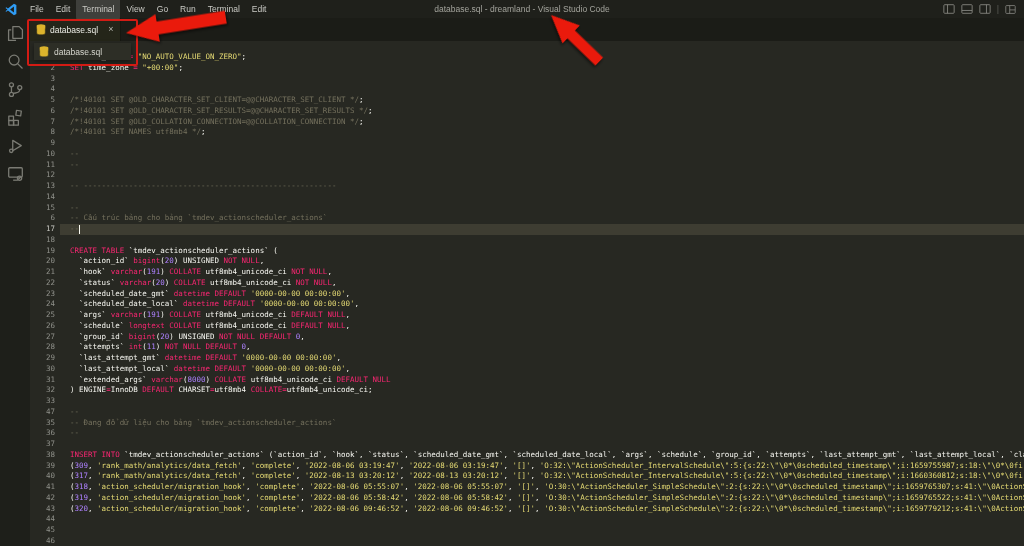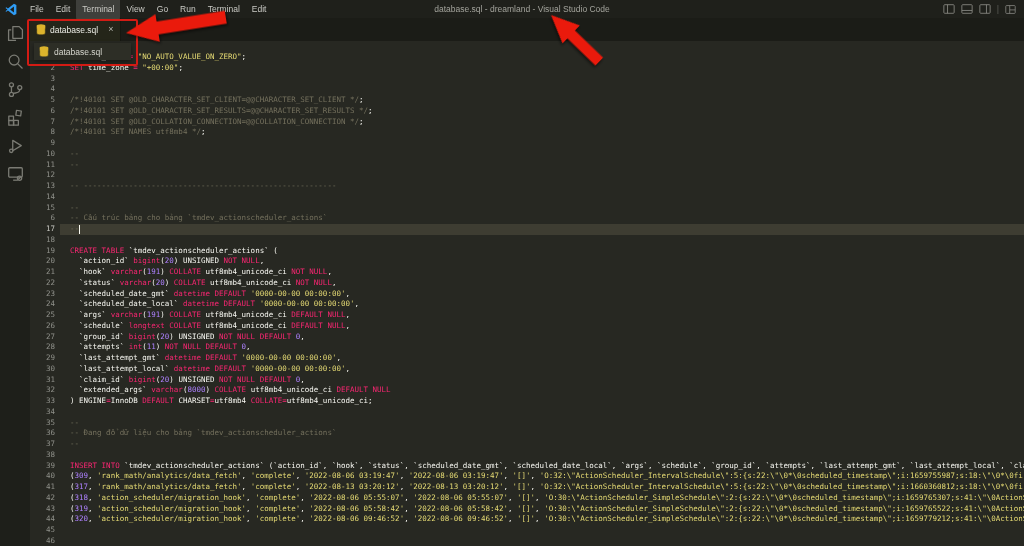--- a/index.html
+++ b/index.html
@@ -202,21 +202,21 @@
         <div class="ln">24</div>
         <div class="ln">25</div>
         <div class="ln">26</div>
         <div class="ln">27</div>
         <div class="ln">28</div>
         <div class="ln">29</div>
         <div class="ln">30</div>
         <div class="ln">31</div>
         <div class="ln">32</div>
         <div class="ln">33</div>
-        <div class="ln">34</div>
+        <div class="ln">47</div>
         <div class="ln">35</div>
         <div class="ln">36</div>
         <div class="ln">37</div>
         <div class="ln">38</div>
         <div class="ln">39</div>
         <div class="ln">40</div>
         <div class="ln">41</div>
         <div class="ln">42</div>
         <div class="ln">43</div>
         <div class="ln">44</div>
@@ -247,21 +247,20 @@
         <div class="cl"><span class="w">  `hook` </span><span class="k">varchar</span><span class="w">(</span><span class="n">191</span><span class="w">) </span><span class="k">COLLATE</span><span class="w"> </span><span class="b">utf8mb4_unicode_ci</span><span class="w"> </span><span class="k">NOT NULL</span><span class="w">,</span></div>
         <div class="cl"><span class="w">  `status` </span><span class="k">varchar</span><span class="w">(</span><span class="n">20</span><span class="w">) </span><span class="k">COLLATE</span><span class="w"> </span><span class="b">utf8mb4_unicode_ci</span><span class="w"> </span><span class="k">NOT NULL</span><span class="w">,</span></div>
         <div class="cl"><span class="w">  `scheduled_date_gmt` </span><span class="k">datetime</span><span class="w"> </span><span class="k">DEFAULT</span><span class="w"> </span><span class="s">'0000-00-00 00:00:00'</span><span class="w">,</span></div>
         <div class="cl"><span class="w">  `scheduled_date_local` </span><span class="k">datetime</span><span class="w"> </span><span class="k">DEFAULT</span><span class="w"> </span><span class="s">'0000-00-00 00:00:00'</span><span class="w">,</span></div>
         <div class="cl"><span class="w">  `args` </span><span class="k">varchar</span><span class="w">(</span><span class="n">191</span><span class="w">) </span><span class="k">COLLATE</span><span class="w"> </span><span class="b">utf8mb4_unicode_ci</span><span class="w"> </span><span class="k">DEFAULT NULL</span><span class="w">,</span></div>
         <div class="cl"><span class="w">  `schedule` </span><span class="k">longtext</span><span class="w"> </span><span class="k">COLLATE</span><span class="w"> </span><span class="b">utf8mb4_unicode_ci</span><span class="w"> </span><span class="k">DEFAULT NULL</span><span class="w">,</span></div>
         <div class="cl"><span class="w">  `group_id` </span><span class="k">bigint</span><span class="w">(</span><span class="n">20</span><span class="w">) </span><span class="b">UNSIGNED</span><span class="w"> </span><span class="k">NOT NULL</span><span class="w"> </span><span class="k">DEFAULT</span><span class="w"> </span><span class="n">0</span><span class="w">,</span></div>
         <div class="cl"><span class="w">  `attempts` </span><span class="k">int</span><span class="w">(</span><span class="n">11</span><span class="w">) </span><span class="k">NOT NULL</span><span class="w"> </span><span class="k">DEFAULT</span><span class="w"> </span><span class="n">0</span><span class="w">,</span></div>
         <div class="cl"><span class="w">  `last_attempt_gmt` </span><span class="k">datetime</span><span class="w"> </span><span class="k">DEFAULT</span><span class="w"> </span><span class="s">'0000-00-00 00:00:00'</span><span class="w">,</span></div>
         <div class="cl"><span class="w">  `last_attempt_local` </span><span class="k">datetime</span><span class="w"> </span><span class="k">DEFAULT</span><span class="w"> </span><span class="s">'0000-00-00 00:00:00'</span><span class="w">,</span></div>
-        <div class="cl"><span class="w">  `claim_id` </span><span class="k">bigint</span><span class="w">(</span><span class="n">20</span><span class="w">) </span><span class="b">UNSIGNED</span><span class="w"> </span><span class="k">NOT NULL</span><span class="w"> </span><span class="k">DEFAULT</span><span class="w"> </span><span class="n">0</span><span class="w">,</span></div>
         <div class="cl"><span class="w">  `extended_args` </span><span class="k">varchar</span><span class="w">(</span><span class="n">8000</span><span class="w">) </span><span class="k">COLLATE</span><span class="w"> </span><span class="b">utf8mb4_unicode_ci</span><span class="w"> </span><span class="k">DEFAULT NULL</span></div>
         <div class="cl"><span class="w">) </span><span class="b">ENGINE</span><span class="k">=</span><span class="b">InnoDB</span><span class="w"> </span><span class="k">DEFAULT</span><span class="w"> </span><span class="b">CHARSET</span><span class="k">=</span><span class="b">utf8mb4</span><span class="w"> </span><span class="k">COLLATE</span><span class="k">=</span><span class="b">utf8mb4_unicode_ci</span><span class="w">;</span></div>
         <div class="cl"></div>
         <div class="cl"><span class="c">--</span></div>
         <div class="cl"><span class="c">-- Đang đổ dữ liệu cho bảng `tmdev_actionscheduler_actions`</span></div>
         <div class="cl"><span class="c">--</span></div>
         <div class="cl"></div>
         <div class="cl"><span class="k">INSERT INTO</span><span class="w"> </span><span class="b">`tmdev_actionscheduler_actions`</span><span class="w"> (`action_id`, `hook`, `status`, `scheduled_date_gmt`, `scheduled_date_local`, `args`, `schedule`, `group_id`, `attempts`, `last_attempt_gmt`, `last_attempt_local`, `claim_id`,</span></div>
         <div class="cl"><span class="w">(</span><span class="n">309</span><span class="w">, </span><span class="s">'rank_math/analytics/data_fetch'</span><span class="w">, </span><span class="s">'complete'</span><span class="w">, </span><span class="s">'2022-08-06 03:19:47'</span><span class="w">, </span><span class="s">'2022-08-06 03:19:47'</span><span class="w">, </span><span class="s">'[]'</span><span class="w">, </span><span class="s">'O:32:\"ActionScheduler_IntervalSchedule\":5:{s:22:\"\0*\0scheduled_timestamp\";i:1659755987;s:18:\"\0*\0first_</span></div>
         <div class="cl"><span class="w">(</span><span class="n">317</span><span class="w">, </span><span class="s">'rank_math/analytics/data_fetch'</span><span class="w">, </span><span class="s">'complete'</span><span class="w">, </span><span class="s">'2022-08-13 03:20:12'</span><span class="w">, </span><span class="s">'2022-08-13 03:20:12'</span><span class="w">, </span><span class="s">'[]'</span><span class="w">, </span><span class="s">'O:32:\"ActionScheduler_IntervalSchedule\":5:{s:22:\"\0*\0scheduled_timestamp\";i:1660360812;s:18:\"\0*\0first_</span></div>

